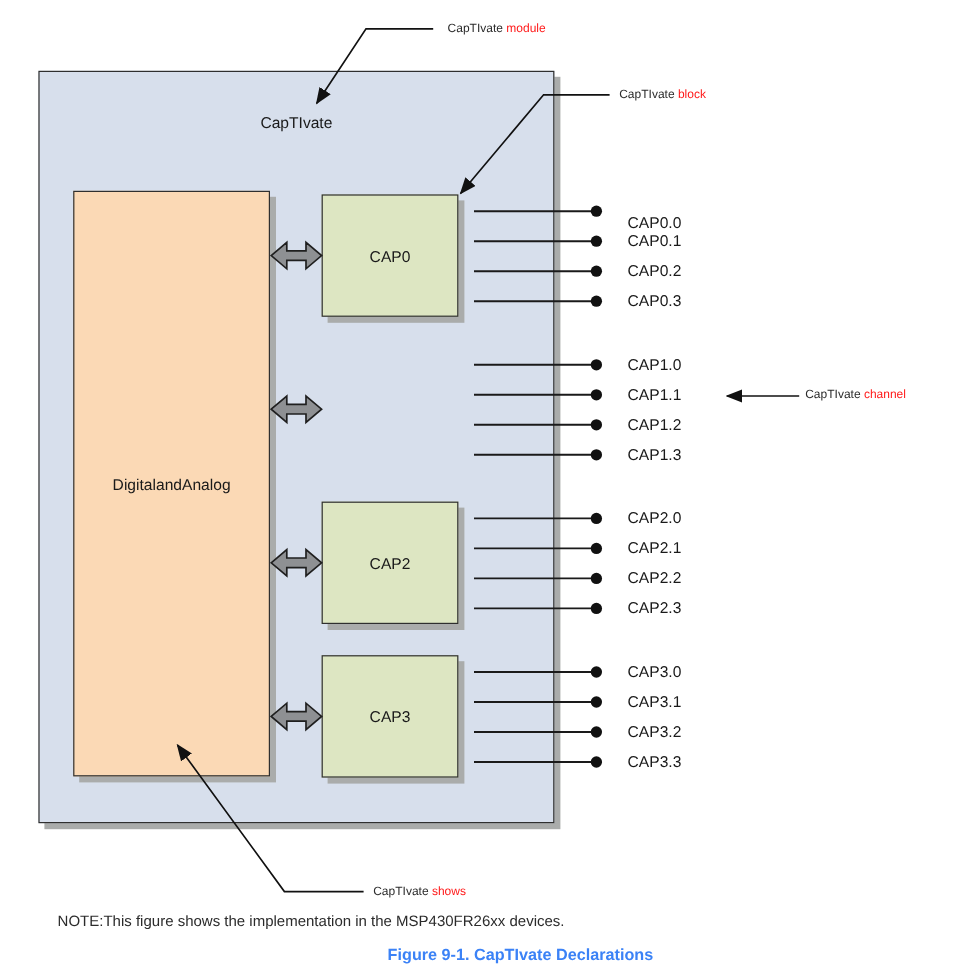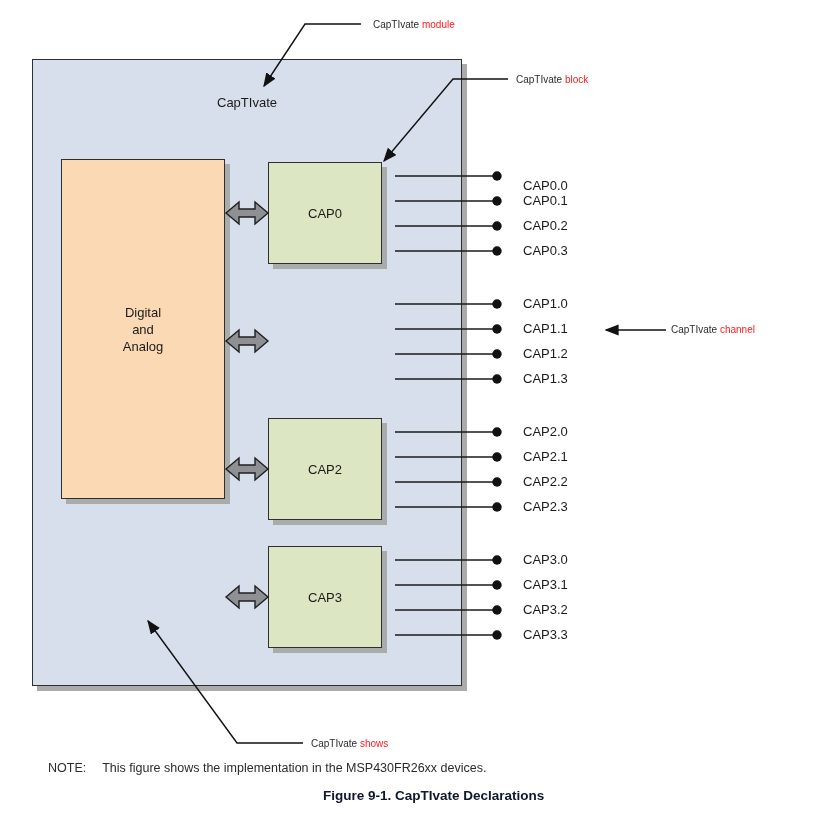--- a/index.html
+++ b/index.html
@@ -18,23 +18,23 @@
     box-sizing: border-box;
     border: 1.5px solid #2f2f2f;
     box-shadow: 5px 5px 0 var(--shadow, #aaacab);
   }
   #module-box { left: 32px; top: 59px; width: 430px; height: 627px; background: var(--module-fill, #d7dfec); }
   #module-title {
     left: 32px; top: 95px; width: 430px;
     text-align: center; font-size: 13px;
   }
   #core-box {
-    left: 61px; top: 159px; width: 164px; height: 340px;
+    left: 61px; top: 159px; width: 164px; height: 488px;
     background: var(--core-fill, #fbd9b5);
-    display: flex; flex-direction: column; justify-content: center; align-items: center;
+    display: flex; flex-direction: row; justify-content: center; align-items: center;
     font-size: 13px; line-height: 17px; text-align: center;
   }
   .block-box {
     left: 268px; width: 114px; height: 102px;
     background: var(--block-fill, #dde6c2);
     display: flex; align-items: center; justify-content: center;
     font-size: 13px;
   }
   #svg-overlay { position: absolute; left: 0; top: 0; z-index: 5; pointer-events: none; }
   .pin-label {
@@ -43,24 +43,24 @@
   }
   .annotation {
     position: absolute; height: 17px; line-height: 17px;
     font-size: 10px; white-space: nowrap; z-index: 6; color: #2b2b2b;
   }
   .annotation .hl { color: var(--highlight, #ff1a1a); }
   #note-line {
     position: absolute; left: 48px; top: 761px; font-size: 12.5px; color: #2b2b2b;
     white-space: nowrap;
   }
-  #note-line .note-body { margin-left: 16px; }
+  #note-line .note-body { margin-left: 0; }
   #figure-caption {
     position: absolute; left: 323px; top: 788px; font-size: 13.5px; font-weight: bold;
-    white-space: nowrap; color: #0f172a;
+    white-space: nowrap; color: #3b82f6;
   }
 </style>
 </head>
 <body>
 
 <div id="page">
 
   <div id="module-box" class="box"></div>
   <div id="module-title" class="abs">CapTIvate</div>
 

